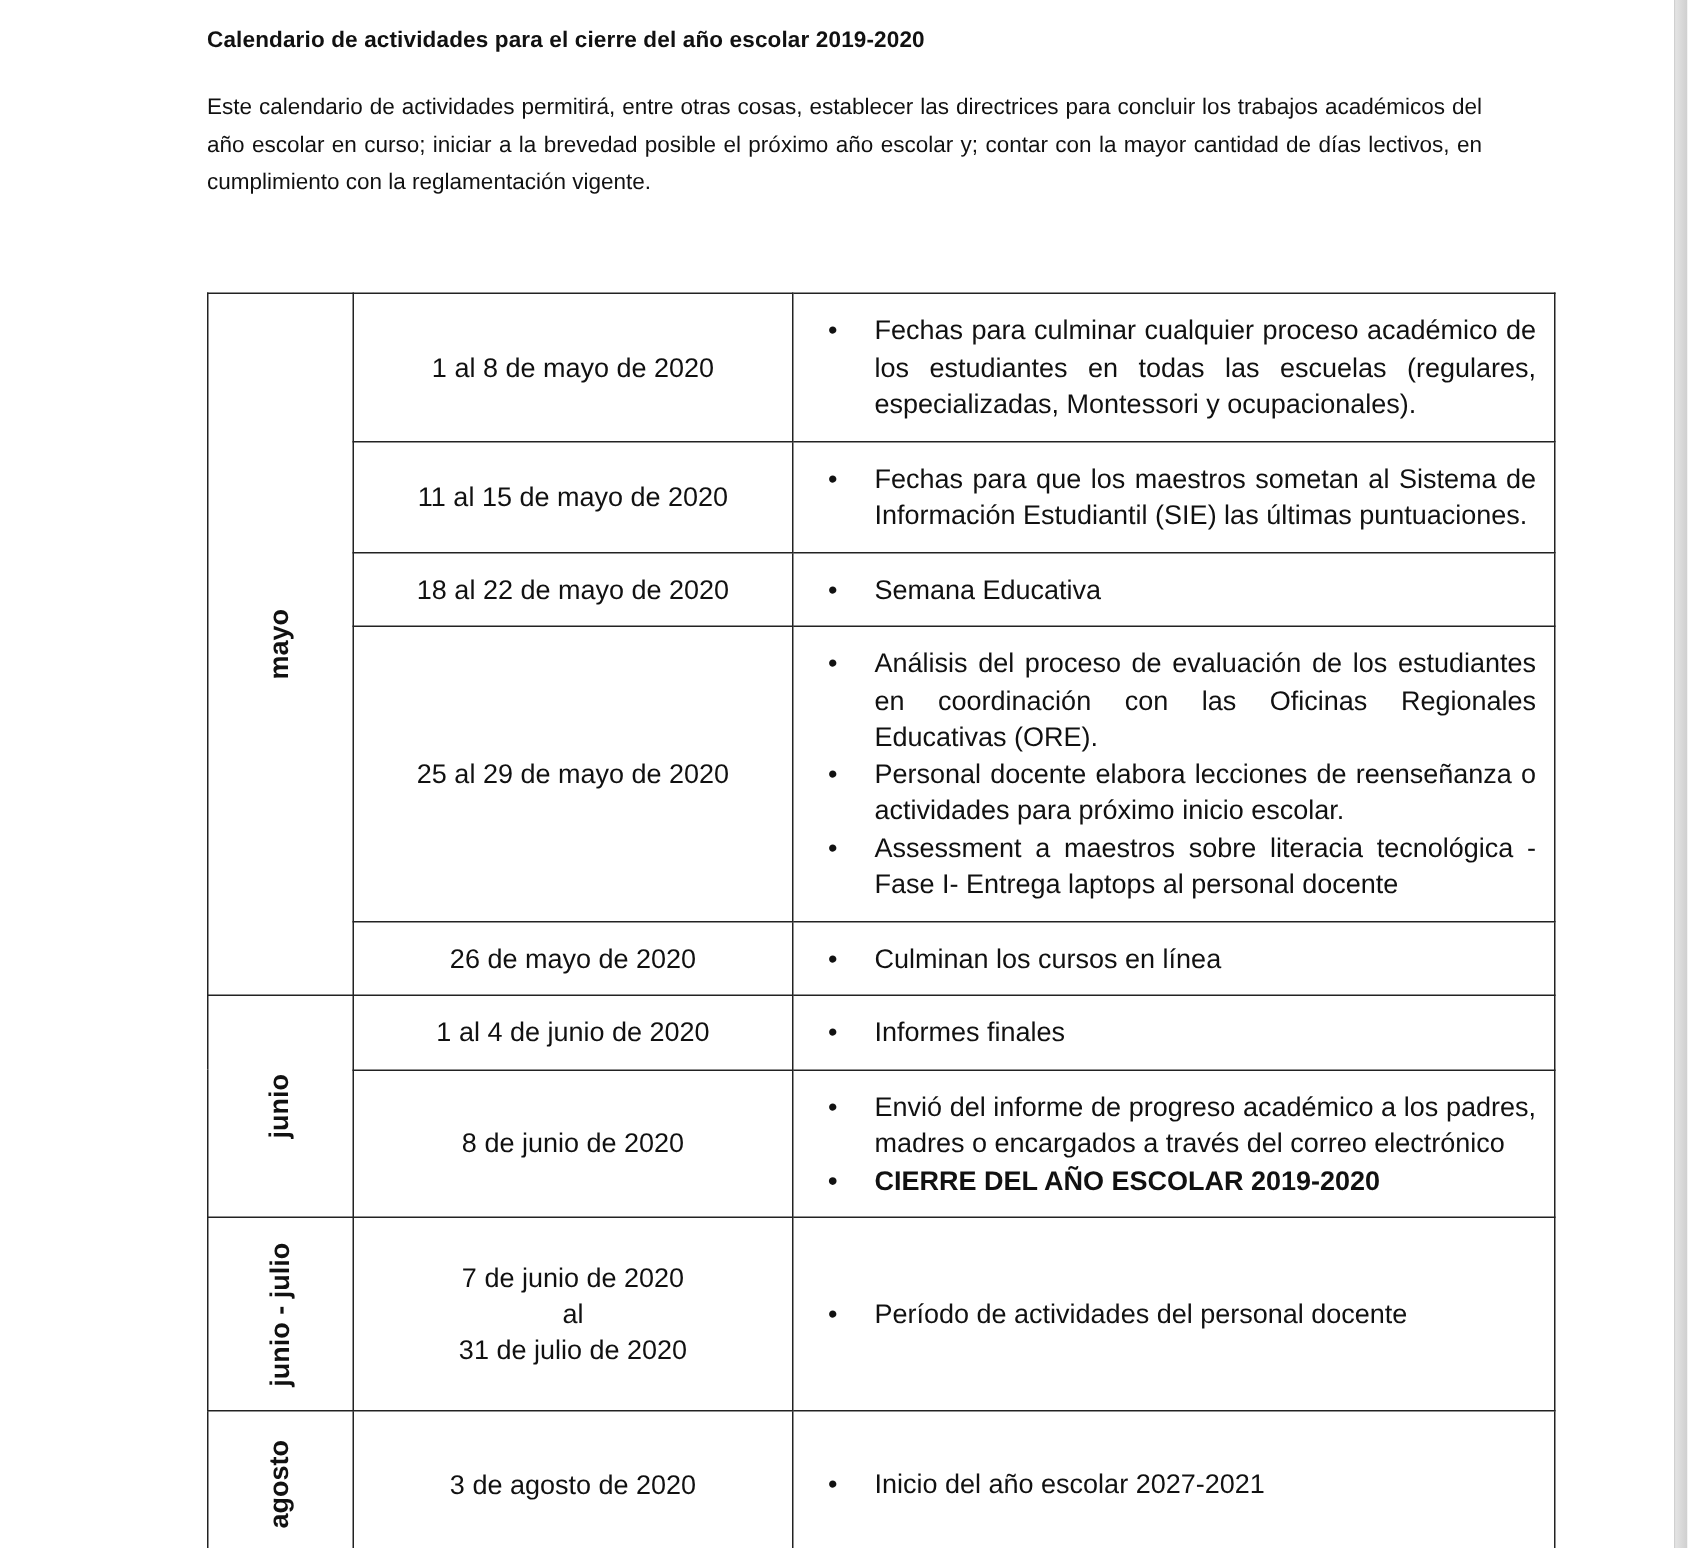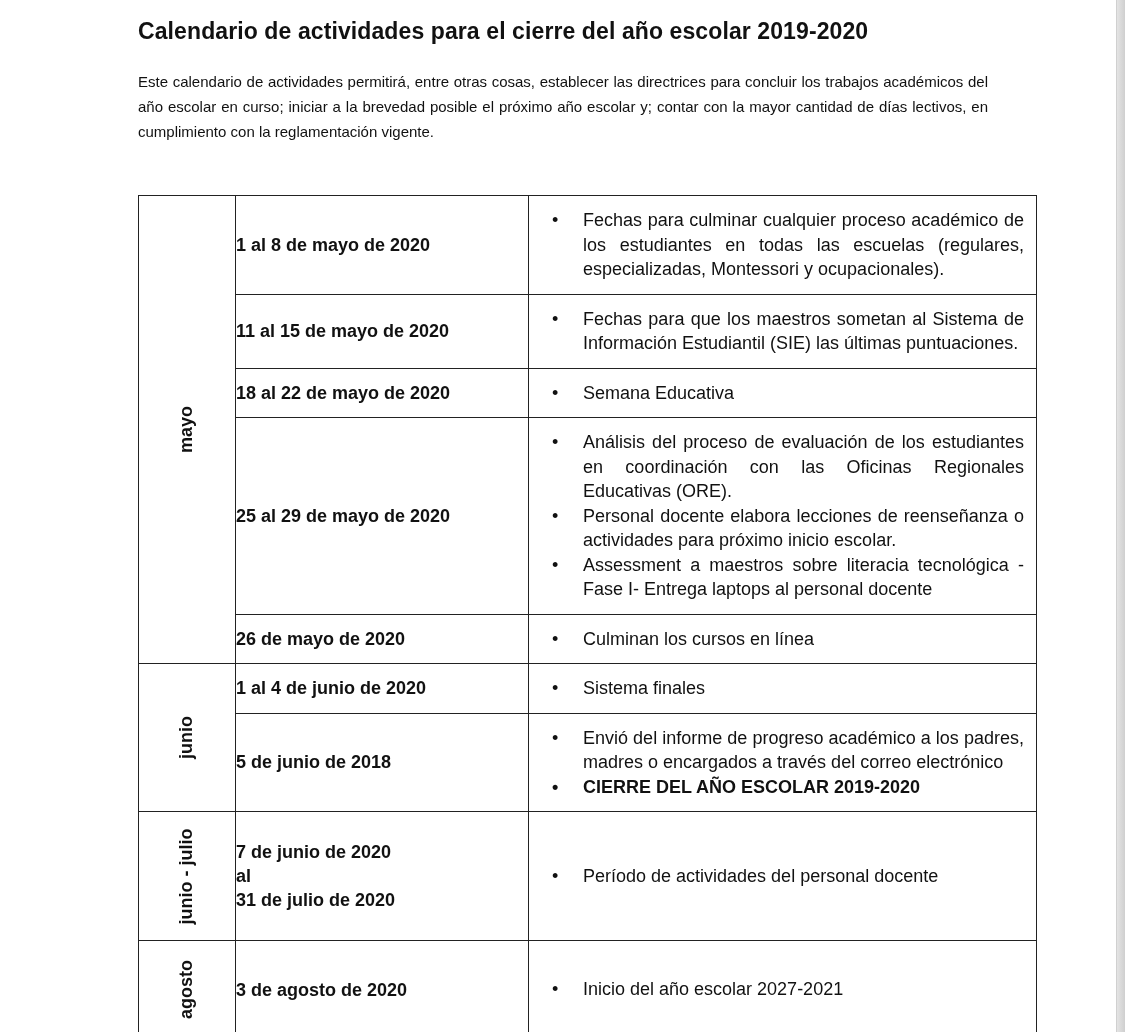--- a/index.html
+++ b/index.html
@@ -25,21 +25,21 @@
       border-left: 1px solid #d0d0d0;
     }
     .doc {
       position: absolute;
       left: 138px;
       top: 18px;
       width: 900px;
     }
     .doc-title {
       font-weight: bold;
-      font-size: 23px;
+      font-size: 15px;
       margin: 0 0 24px 0;
       letter-spacing: 0.1px;
     }
     .intro {
       font-size: 15px;
       line-height: 25px;
       text-align: justify;
       width: 850px;
       margin: 0;
     }
@@ -62,21 +62,22 @@
     }
     .month-label {
       display: inline-block;
       transform: rotate(-90deg);
       white-space: nowrap;
       font-weight: bold;
       font-size: 18px;
     }
     td.date {
       width: 292px;
-      font-weight: bold;
+      text-align: center;
+      font-weight: normal;
       line-height: 24px;
     }
     td.date div { white-space: nowrap; }
     td.desc {
       padding: 2px 10px 4px 0;
     }
     ul.bullets {
       margin: 12px;
       padding: 0;
       list-style: none;
@@ -167,27 +168,27 @@
 
     <tr style="height:44px;">
       <td class="month" rowspan="2">
         <span class="month-label">junio</span>
       </td>
       <td class="date">
         <div>1 al 4 de junio de 2020</div>
       </td>
       <td class="desc">
         <ul class="bullets">
-          <li>Sistema finales</li>
+          <li>Informes finales</li>
         </ul>
       </td>
     </tr>
     <tr style="height:83px;">
       <td class="date">
-        <div>5 de junio de 2018</div>
+        <div>8 de junio de 2020</div>
       </td>
       <td class="desc">
         <ul class="bullets">
           <li>Envió del informe de progreso académico a los padres, madres o encargados a través del correo electrónico</li>
           <li class="bold">CIERRE DEL AÑO ESCOLAR 2019-2020</li>
         </ul>
       </td>
     </tr>
 
     <tr style="height:129px;">

